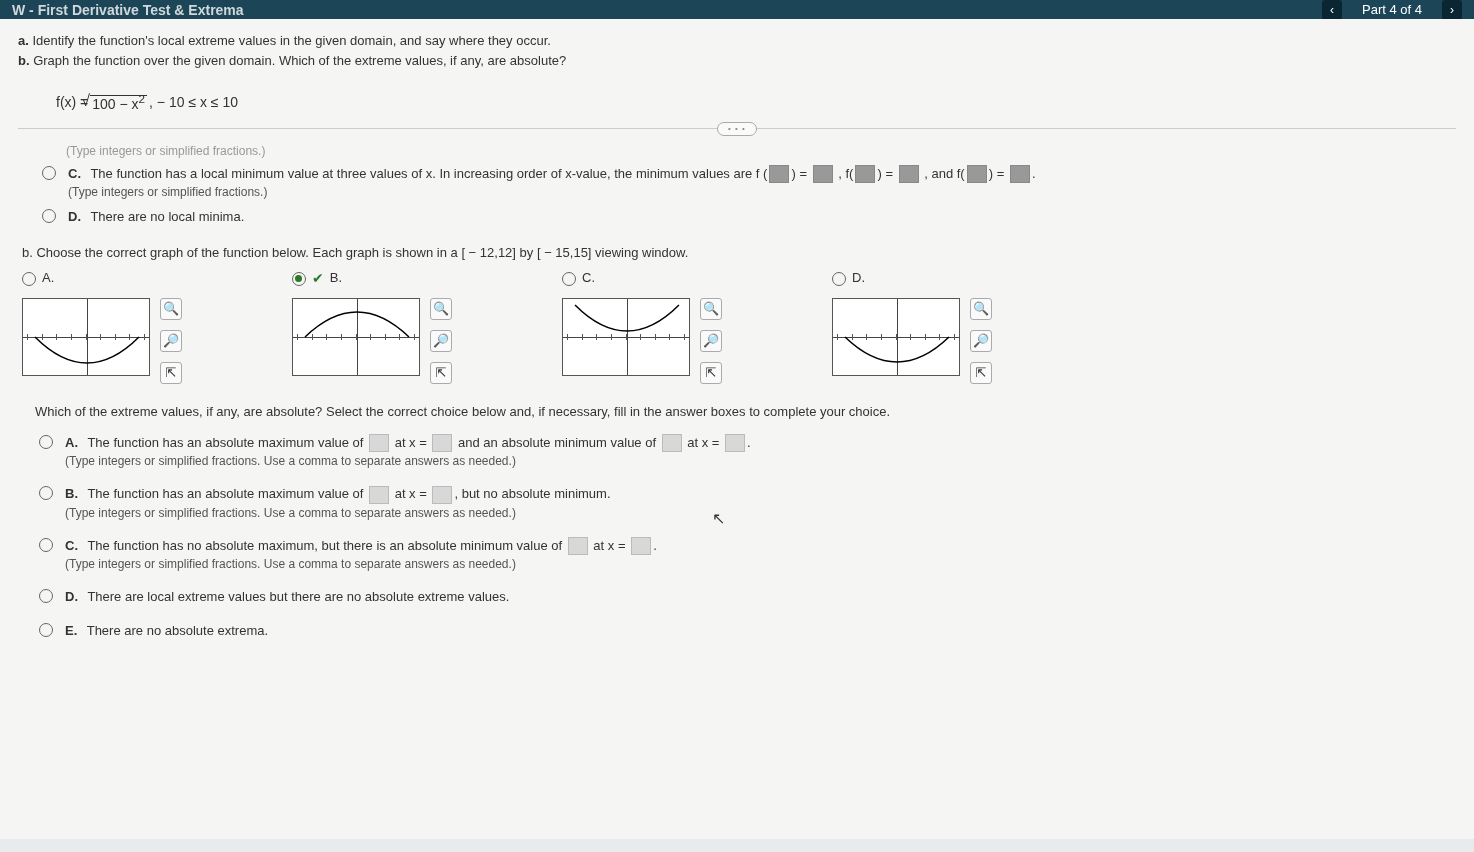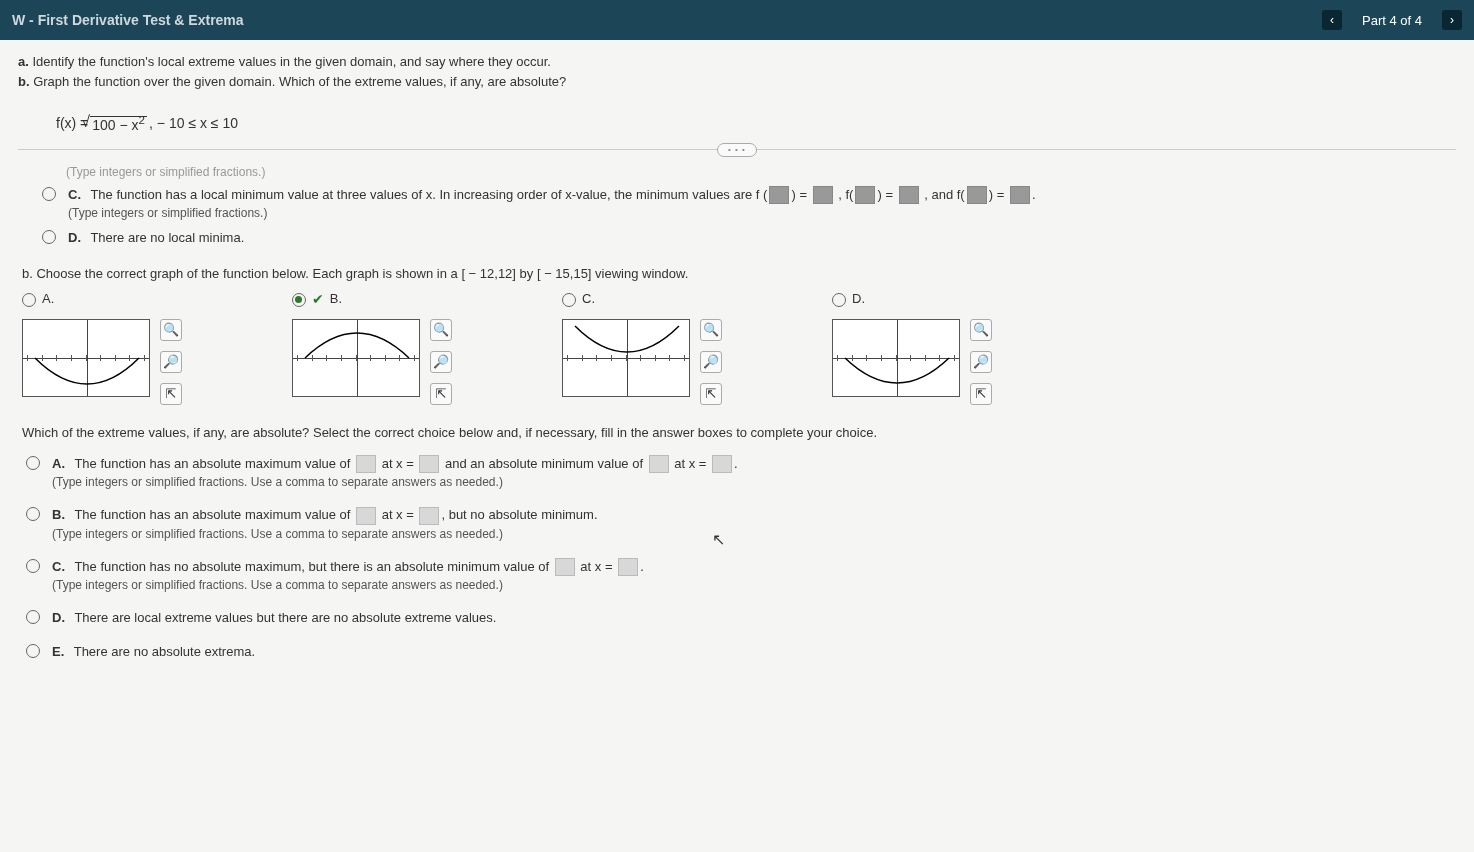--- a/index.html
+++ b/index.html
@@ -5,21 +5,21 @@
     * { margin: 0; padding: 0; box-sizing: border-box; }
     body { font-family: Arial, sans-serif; font-size: 13px; color: #333; background: #e8ebed; }
     
     .header {
       background: #1c4558;
       color: #fff;
       padding: 4px 12px;
       display: flex;
       align-items: center;
       justify-content: space-between;
-      height: 40px;
+      height: 19px;
     }
     .header-left { font-size: 14px; font-weight: bold; color: #d0d8dc; }
     .header-center { display: flex; align-items: center; gap: 20px; color: #fff; }
     .nav-btn { background: #0a2633; width: 20px; height: 20px; display: flex; align-items: center; justify-content: center; border-radius: 3px; cursor: pointer; font-size: 12px; }
     .header-right { text-align: right; font-size: 12px; }
     .points-circle { display: inline-block; width: 14px; height: 14px; border: 2px solid #8fa8b5; border-radius: 50%; vertical-align: middle; margin-right: 4px; }
     
     .content {
       background: #f5f5f3;
       padding: 12px 18px;
@@ -87,21 +87,21 @@
     .graph-axis-h { position: absolute; left: 0; right: 0; top: 38px; border-top: 1px solid #444; }
     .graph-axis-v { position: absolute; top: 0; bottom: 0; left: 64px; border-left: 1px solid #444; }
     .ticks { position: absolute; left: 4px; right: 4px; top: 35px; display: flex; justify-content: space-between; }
     .ticks span { width: 1px; height: 6px; background: #555; }
     
     .graph-tools { display: flex; flex-direction: column; gap: 10px; margin-left: 10px; margin-top: 4px; }
     .tool-btn { width: 22px; height: 22px; border: 1px solid #aaa; border-radius: 3px; background: #fafafa; display: flex; align-items: center; justify-content: center; cursor: pointer; font-size: 13px; }
     
     svg.curve { position: absolute; left: 0; top: 0; }
     
-    .abs-section { margin-top: 16px; }
+    .abs-section { margin-top: 16px; margin-left: 13px; }
     .abs-intro { margin: 0 0 14px 4px; }
     .abs-options .option-row { margin-left: 8px; margin-bottom: 14px; }
     
     .cursor-icon { position: absolute; left: 712px; top: 490px; font-size: 16px; color: #333; pointer-events: none; }
     .content { position: relative; }
   </style>
 </head>
 <body>
 
 <div class="header">

